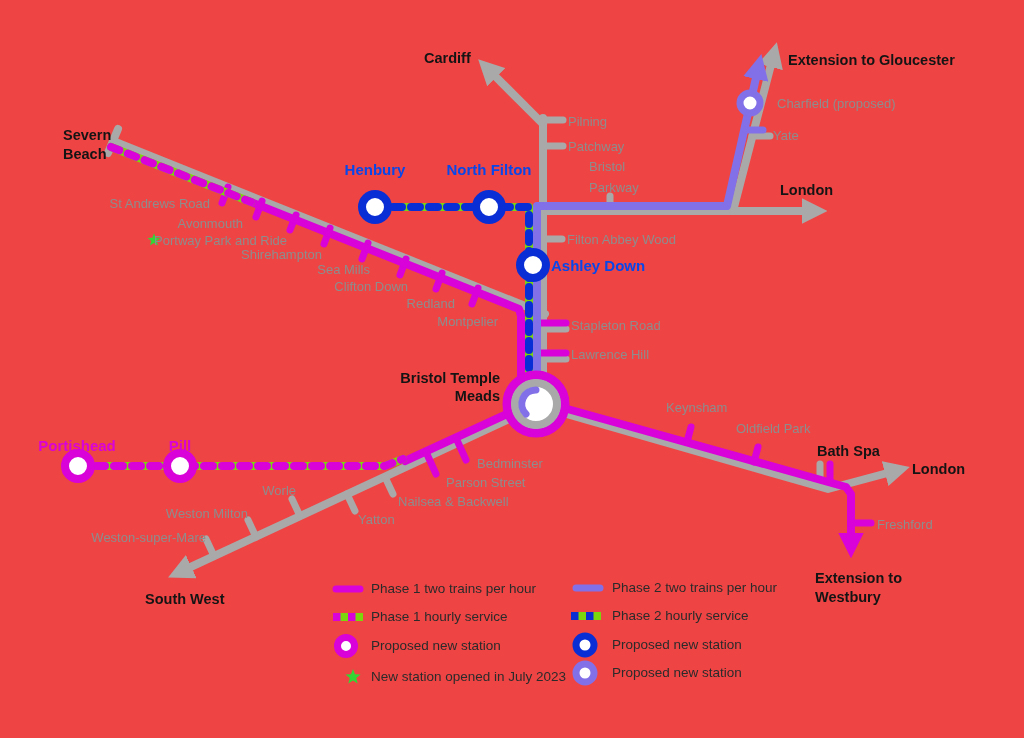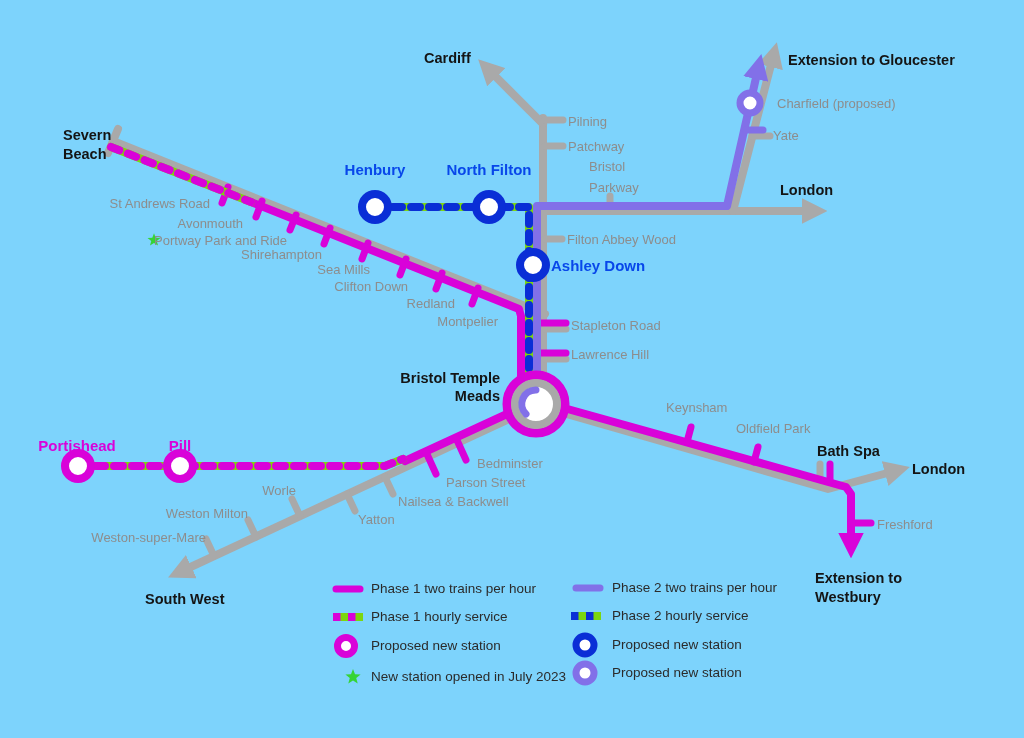--- a/index.html
+++ b/index.html
@@ -1,16 +1,16 @@
 <!DOCTYPE html>
 <html style="--phase1: #d902d9; --phase2: #8270e8; --blue: #0a2ed6; --green: #7cd60e; --green-star: #35d435; --gray: #a9a9a9; --label-gray: #8d8d8d; --blue-label: #0847ea;"><head>
 <meta charset="utf-8">
 <style>
   html,body{margin:0;padding:0;background:#fff;}
-  .map-wrap{position:relative;width:1024px;height:738px;background:#7dd3fc;overflow:hidden;
+  .map-wrap{position:relative;width:1024px;height:738px;background:#ef4444;overflow:hidden;
     font-family:"Liberation Sans",sans-serif;}
   svg{display:block;}
   
   .ln{fill:none;stroke-linecap:round;stroke-linejoin:round;stroke-width:8px;}
   .tk{fill:none;stroke-linecap:round;stroke-width:7px;}
   .s-gray{stroke:var(--gray);}
   .s-p1{stroke:var(--phase1);}
   .s-p2{stroke:var(--phase2);}
   .s-green{stroke:var(--green);}
   .s-blue{stroke:var(--blue);}

